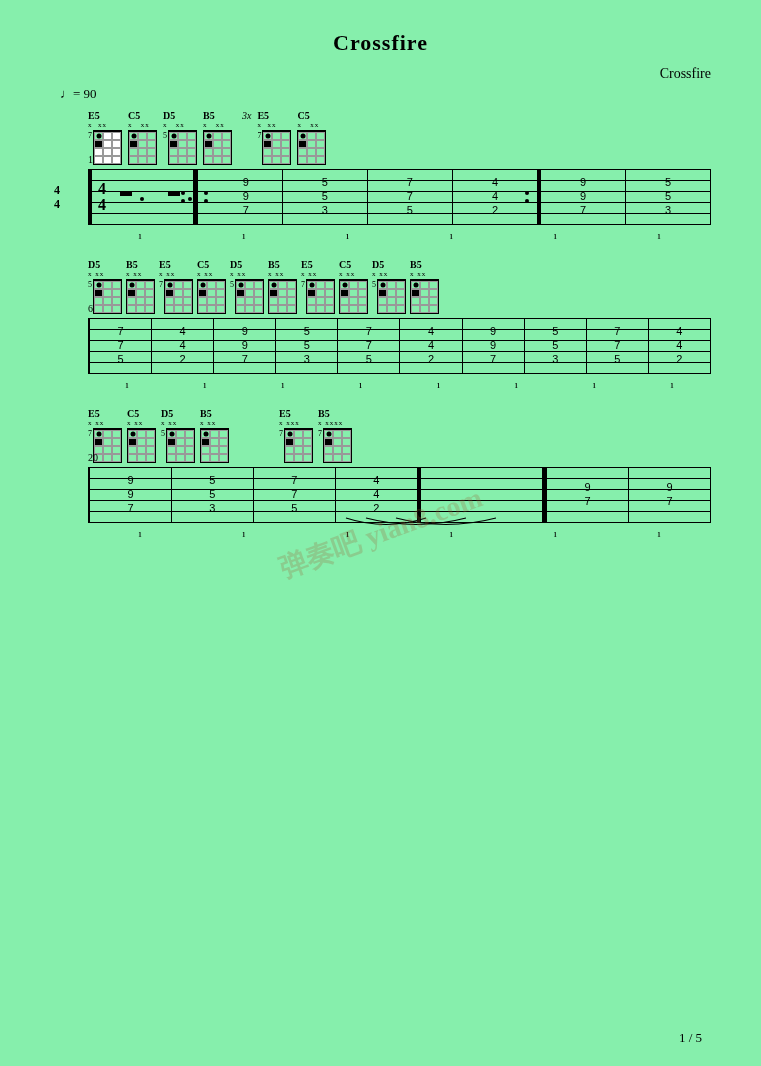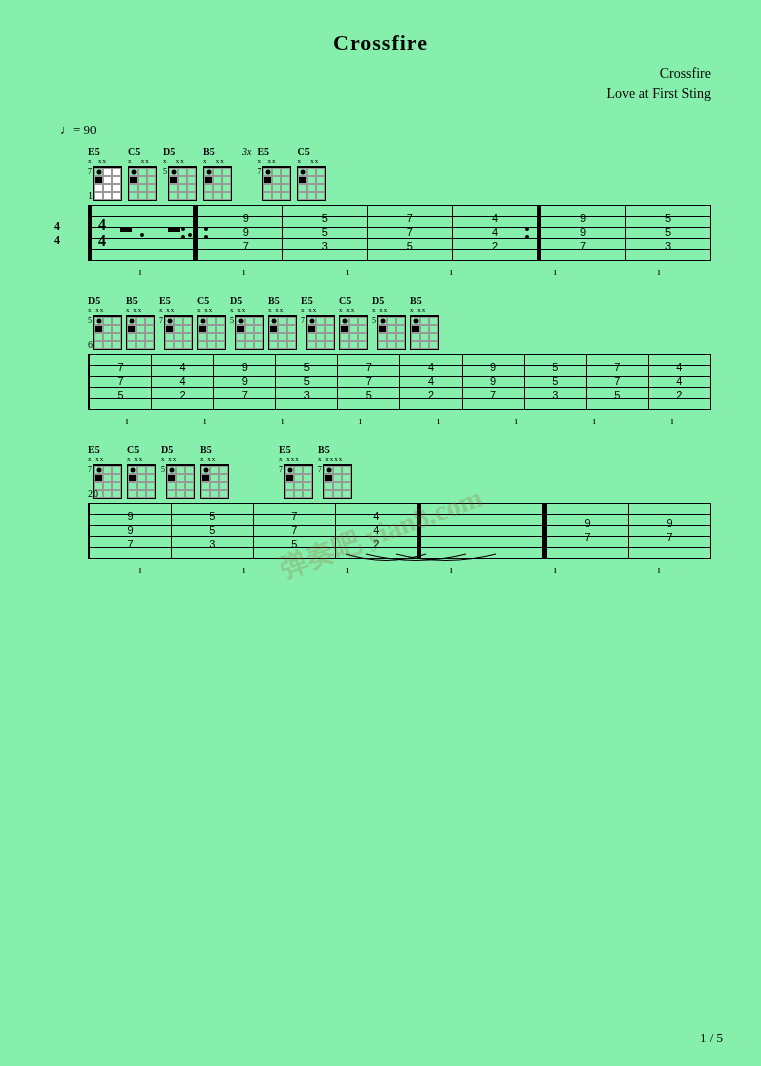--- a/index.html
+++ b/index.html
@@ -43,21 +43,21 @@
       font-size: 28px;
       color: rgba(150, 100, 50, 0.25);
       white-space: nowrap;
       pointer-events: none;
       z-index: 100;
       font-weight: bold;
     }
     .page-num {
       position: absolute;
       bottom: 20px;
-      right: 38px;
+      right: 59px;
       font-size: 13px;
     }
 
     
     .staff-container {
       position: relative;
       margin-left: 38px;
       margin-bottom: 4px;
     }
     .staff-outer {
@@ -230,21 +230,20 @@
     }
   </style>
 </head>
 <body>
 
 <div class="page">
 
   <div class="title">Crossfire</div>
 
   <div class="artist">Crossfire</div>
-  <div class="album">Love at First Sting</div>
 
   <div style="margin-left:10px; margin-bottom:8px;">
     <div class="tempo-line">♩= 90</div>
   </div>
 
   <div class="section-block">
 
     <div class="chord-diag-row">
 
       <div class="cd">

